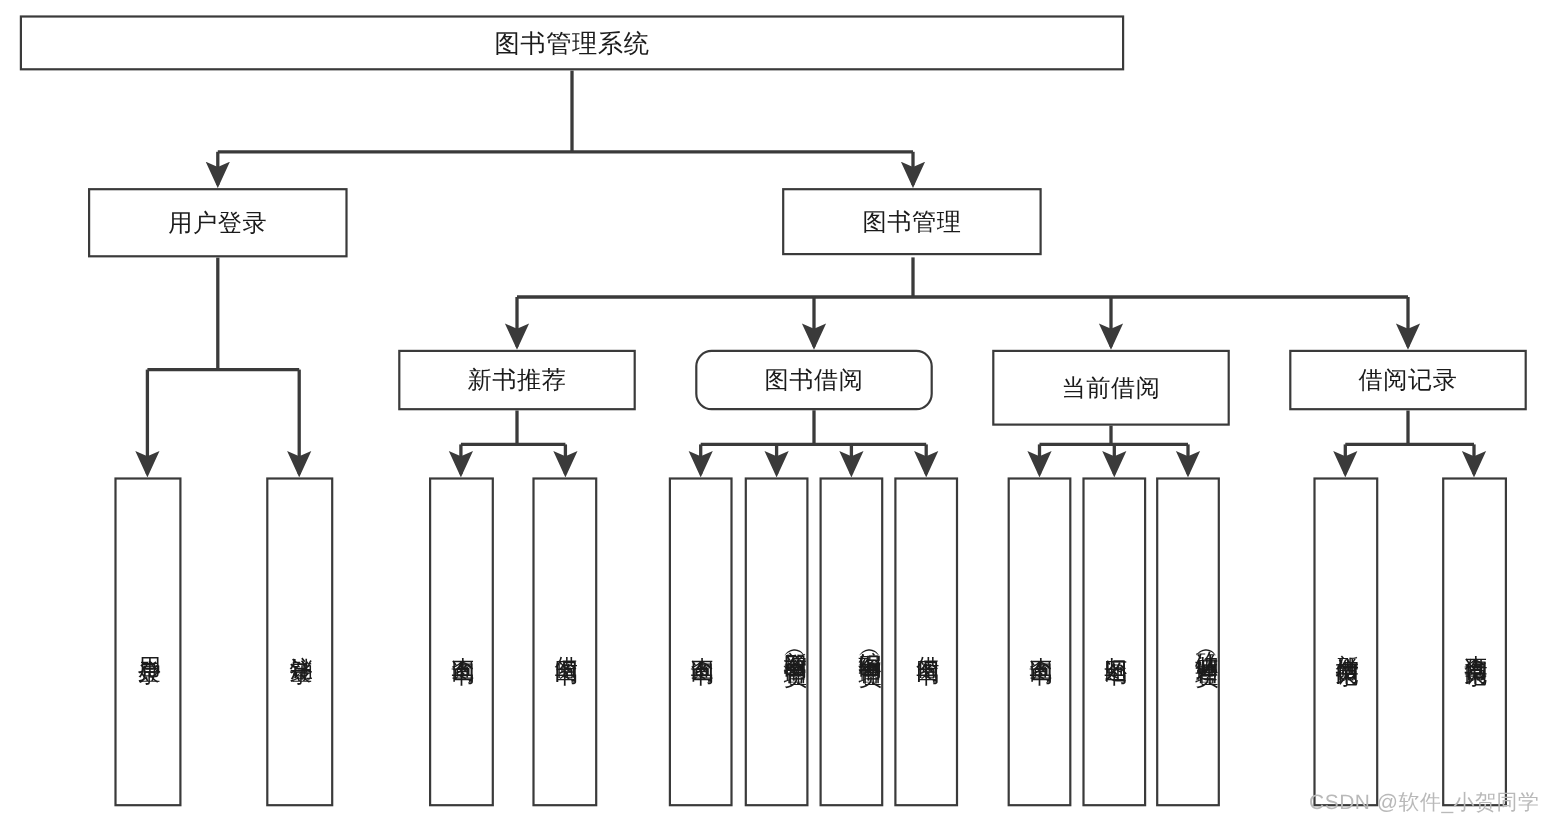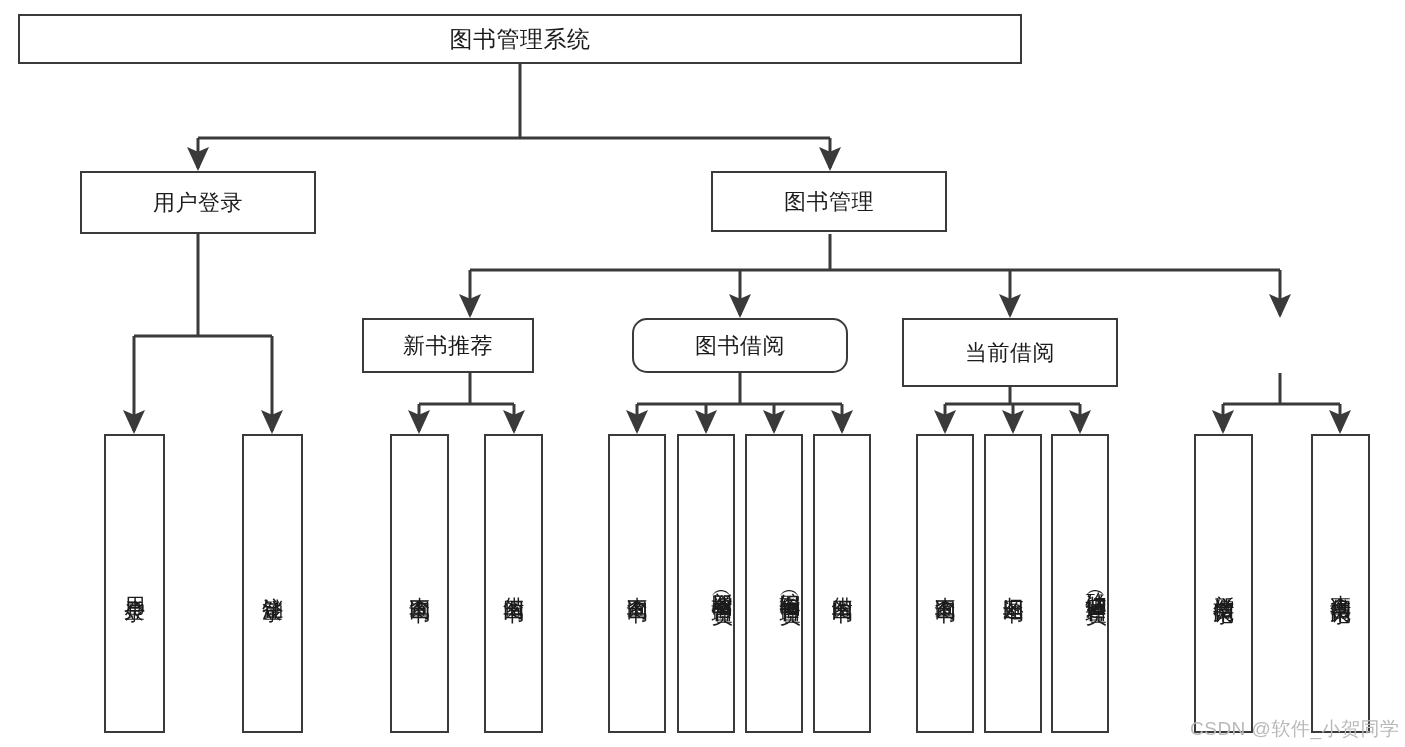--- a/index.html
+++ b/index.html
@@ -116,23 +116,24 @@
       <path d="M 1223 404 L 1223 431" marker-end="url(#arrow)"></path>
       <path d="M 1340 404 L 1340 431" marker-end="url(#arrow)"></path>
     </g>
   </svg>
 
   <div class="node h root" id="node-root" style="left: 18px; top: 14px; width: 1004px; height: 50px;">图书管理系统</div>
 
   <div class="node h" id="node-l2-0" style="left: 80px; top: 171px; width: 236px; height: 63px;">用户登录</div>
   <div class="node h" id="node-l2-1" style="left: 711px; top: 171px; width: 236px; height: 61px;">图书管理</div>
 
-  <div class="node h" id="node-l3-0" style="left: 362px; top: 318px; width: 172px; height: 55px;">新书推荐</div>
+  <div class="node h" id="node-l3-0" style="left: 362px; top: 318px; width: 216px; height: 55px;">新书推荐</div>
   <div class="node h" id="node-l3-1" style="left: 632px; top: 318px; width: 216px; height: 55px; border-radius: 15px;">图书借阅</div>
   <div class="node h" id="node-l3-2" style="left: 902px; top: 318px; width: 216px; height: 69px;">当前借阅</div>
+  <div class="node h" id="node-l3-3" style="left: 1172px; top: 318px; width: 216px; height: 55px;">借阅记录</div>
 
   <div class="node v" id="node-leaf-0" style="left: 104px; top: 434px; width: 61px; height: 299px;">用户登录</div>
   <div class="node v" id="node-leaf-1" style="left: 242px; top: 434px; width: 61px; height: 299px;">注销登录</div>
   <div class="node v" id="node-leaf-2" style="left: 390px; top: 434px; width: 59px; height: 299px;">查询图书</div>
   <div class="node v" id="node-leaf-3" style="left: 484px; top: 434px; width: 59px; height: 299px;">借阅图书</div>
   <div class="node v" id="node-leaf-4" style="left: 608px; top: 434px; width: 58px; height: 299px;">查询图书</div>
   <div class="node v top" id="node-leaf-5" style="left: 677px; top: 434px; width: 58px; height: 299px;">新增图书（管理员）</div>
   <div class="node v top" id="node-leaf-6" style="left: 745px; top: 434px; width: 58px; height: 299px;">编辑图书（管理员）</div>
   <div class="node v" id="node-leaf-7" style="left: 813px; top: 434px; width: 58px; height: 299px;">借阅图书</div>
   <div class="node v" id="node-leaf-8" style="left: 916px; top: 434px; width: 58px; height: 299px;">查询图书</div>

